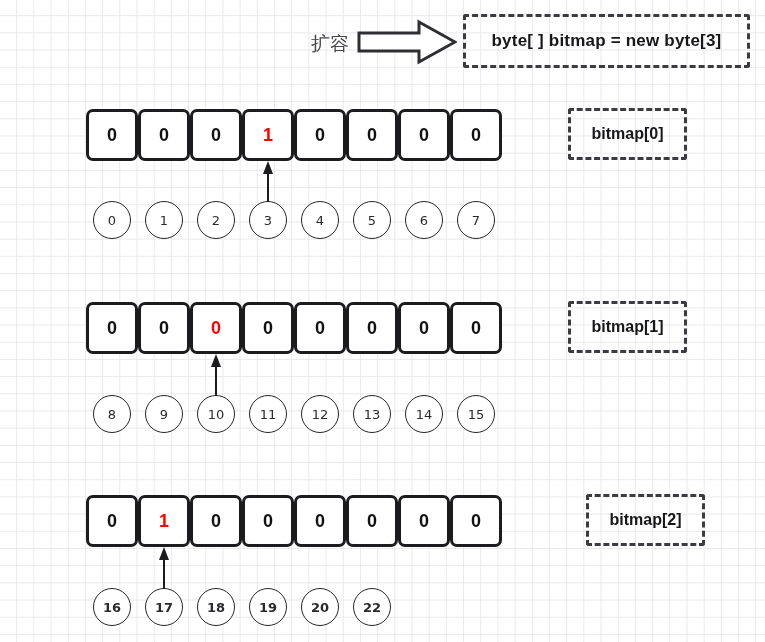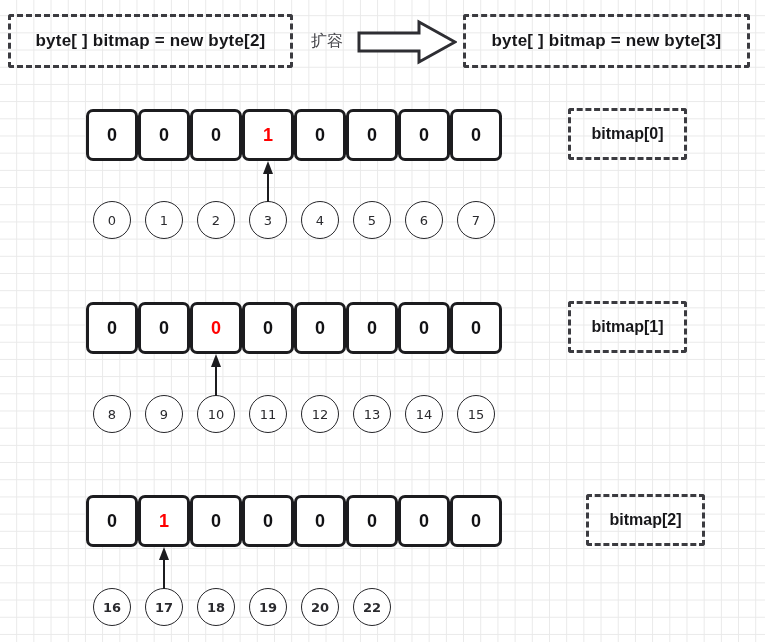--- a/index.html
+++ b/index.html
@@ -45,21 +45,21 @@
     white-space: nowrap;
   }
   #code-box-before { left: 8px;   top: 14px; width: 285px; height: 54px; }
   #code-box-after  { left: 463px; top: 14px; width: 287px; height: 54px; }
 
   
   #transform-label {
     position: absolute;
     left: 311px;
     top: 31px;
-    font-size: 16px;
+    font-size: 19px;
     color: #45454a;
     font-family: "DejaVu Sans", sans-serif;
     white-space: nowrap;
   }
   #block-arrow {
     position: absolute;
     left: 357px;
     top: 19px;
     width: 100px;
     height: 46px;
@@ -135,23 +135,20 @@
     font-weight: bold;
     color: #17171a;
     white-space: nowrap;
   }
 </style>
 </head>
 <body>
 
 <div id="canvas">
 
-  <div class="code-box" id="code-box-before">
-    <span class="code-text">byte[ ]  bitmap = new byte[2]</span>
-  </div>
 
   <div id="transform-label">扩容</div>
 
   <svg id="block-arrow" viewBox="0 0 100 46">
     <polygon points="2,14 62,14 62,3 98,23 62,43 62,32 2,32" fill="#ffffff" stroke="#2e2e33" stroke-width="3" stroke-linejoin="miter"></polygon>
   </svg>
 
   <div class="code-box" id="code-box-after">
     <span class="code-text">byte[ ]  bitmap = new byte[3]</span>
   </div>

